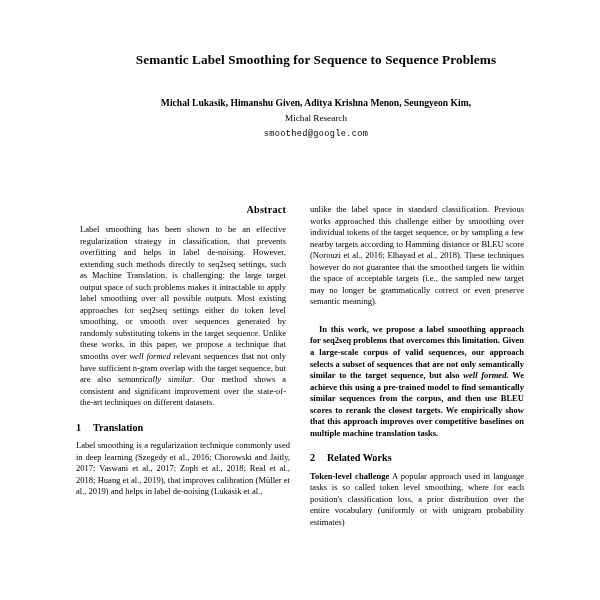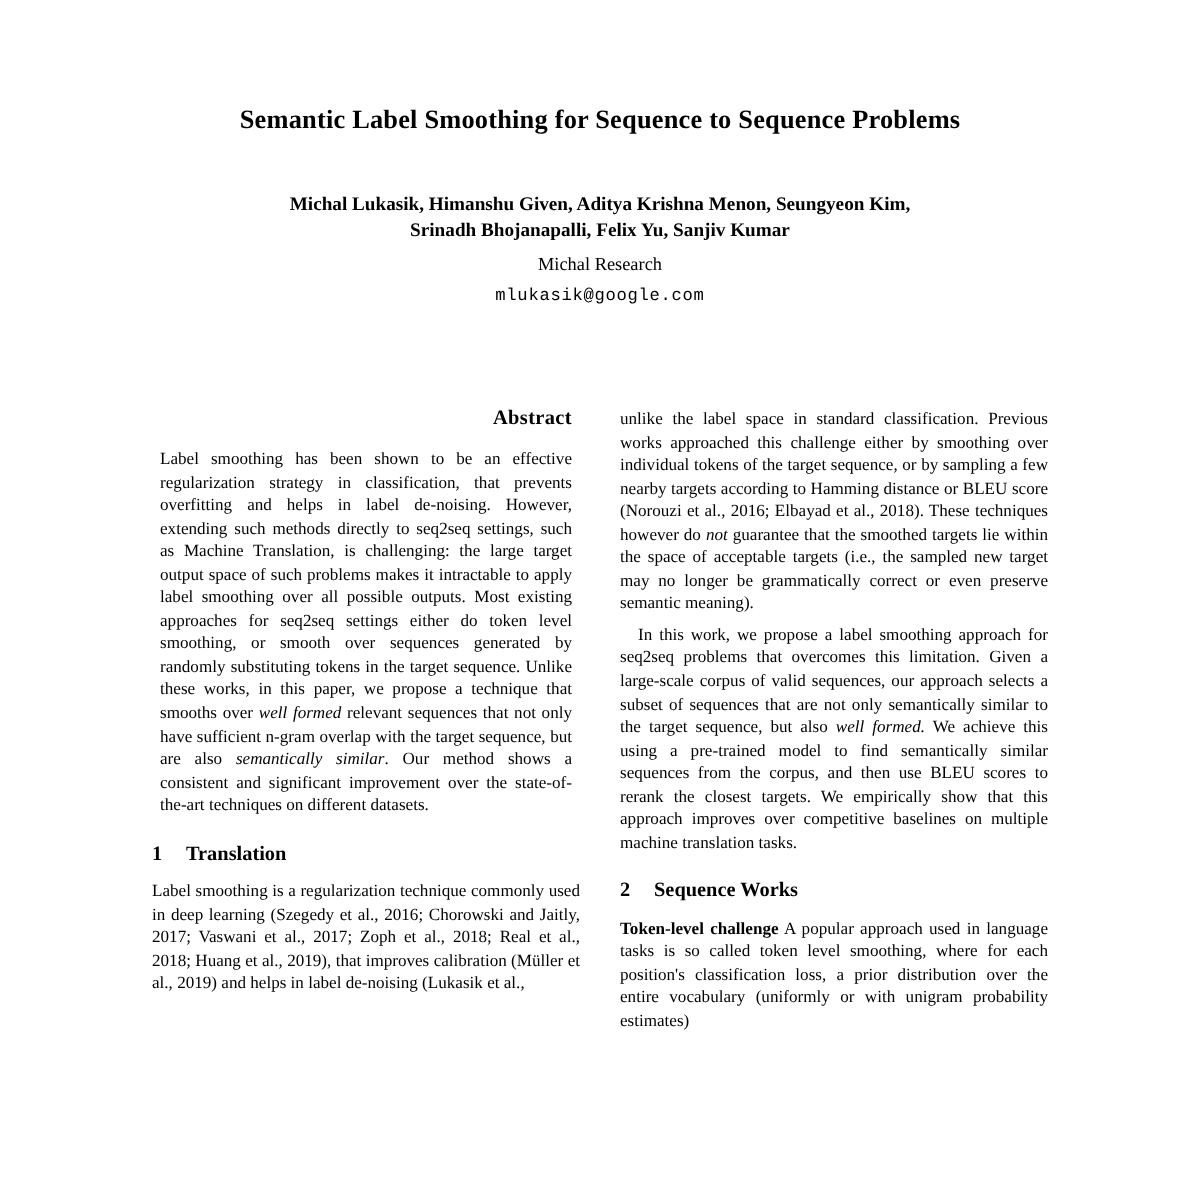--- a/index.html
+++ b/index.html
@@ -19,21 +19,21 @@
     position: relative;
     width: 600px;
     height: 600px;
     background: #ffffff;
     box-sizing: border-box;
   }
 
   
   .header {
     position: absolute;
-    left: 76px;
+    left: 92px;
     top: 52px;
     width: 448px;
     text-align: center;
   }
   .paper-title {
     font-size: 13.2px;
     font-weight: bold;
     line-height: 1.25;
     letter-spacing: 0.1px;
     margin: 0;
@@ -88,21 +88,21 @@
   }
 
   p.para {
     margin: 0;
     font-size: 8.55px;
     line-height: 11.55px;
     text-align: justify;
     text-justify: inter-word;
     hyphens: none;
   }
-  p.para + p.para { margin-top: 4px; }
+  p.para + p.para { margin-top: 16px; font-weight: bold; }
   p.indent { text-indent: 9px; }
 
   .section-heading {
     font-size: 10.2px;
     font-weight: bold;
     margin: 13px 0 6px 0;
     line-height: 1.2;
     display: flex;
     gap: 9px;
   }
@@ -116,26 +116,25 @@
 </head>
 <body>
 
 <div class="page">
 
   <div class="header">
     <h1 class="paper-title">Semantic Label Smoothing for Sequence to Sequence Problems</h1>
 
     <div class="authors">
       <div>Michal Lukasik, Himanshu Given, Aditya Krishna Menon, Seungyeon Kim,</div>
-      <div>Srinadh Bhojanapalli, Felix Yu, Sanjiv Kumar</div>
     </div>
 
     <div class="affiliation">Michal Research</div>
 
-    <div class="email">mlukasik@google.com</div>
+    <div class="email">smoothed@google.com</div>
   </div>
 
   <div class="columns">
 
     <div class="col col-left">
 
       <div class="abstract-body">
         <div class="abstract-heading">Abstract</div>
 
         <p class="para"><span>Label smoothing has been shown to be an effective regularization strategy in classification, that prevents overfitting and helps in label de-noising. However, extending such methods directly to seq2seq settings, such as Machine Translation, is challenging: the large target output space of such problems makes it intractable to apply label smoothing over all possible outputs. Most existing approaches for seq2seq settings either do token level smoothing, or smooth over sequences generated by randomly substituting tokens in the target sequence. Unlike these works, in this paper, we propose a technique that smooths over </span><span class="it">well formed</span><span> relevant sequences that not only have sufficient n-gram overlap with the target sequence, but are also </span><span class="it">semantically similar</span><span>. Our method shows a consistent and significant improvement over the state-of-the-art techniques on different datasets.</span></p>
@@ -150,20 +149,20 @@
     </div>
 
     <div class="col col-right">
 
       <p class="para"><span>unlike the label space in standard classification. Previous works approached this challenge either by smoothing over individual tokens of the target sequence, or by sampling a few nearby targets according to Hamming distance or BLEU score (Norouzi et al., 2016; Elbayad et al., 2018). These techniques however do </span><span class="it">not</span><span> guarantee that the smoothed targets lie within the space of acceptable targets (i.e., the sampled new target may no longer be grammatically correct or even preserve semantic meaning).</span></p>
 
       <p class="para indent"><span>In this work, we propose a label smoothing approach for seq2seq problems that overcomes this limitation. Given a large-scale corpus of valid sequences, our approach selects a subset of sequences that are not only semantically similar to the target sequence, but also </span><span class="it">well formed.</span><span> We achieve this using a pre-trained model to find semantically similar sequences from the corpus, and then use BLEU scores to rerank the closest targets. We empirically show that this approach improves over competitive baselines on multiple machine translation tasks.</span></p>
 
       <div class="section-heading">
         <span class="sec-num">2</span>
-        <span>Sequence Works</span>
+        <span>Related Works</span>
       </div>
 
       <p class="para"><span class="runin">Token-level challenge</span><span> A popular approach used in language tasks is so called token level smoothing, where for each position's classification loss, a prior distribution over the entire vocabulary (uniformly or with unigram probability estimates)</span></p>
     </div>
 
   </div>
 </div>
 
 </body></html>

